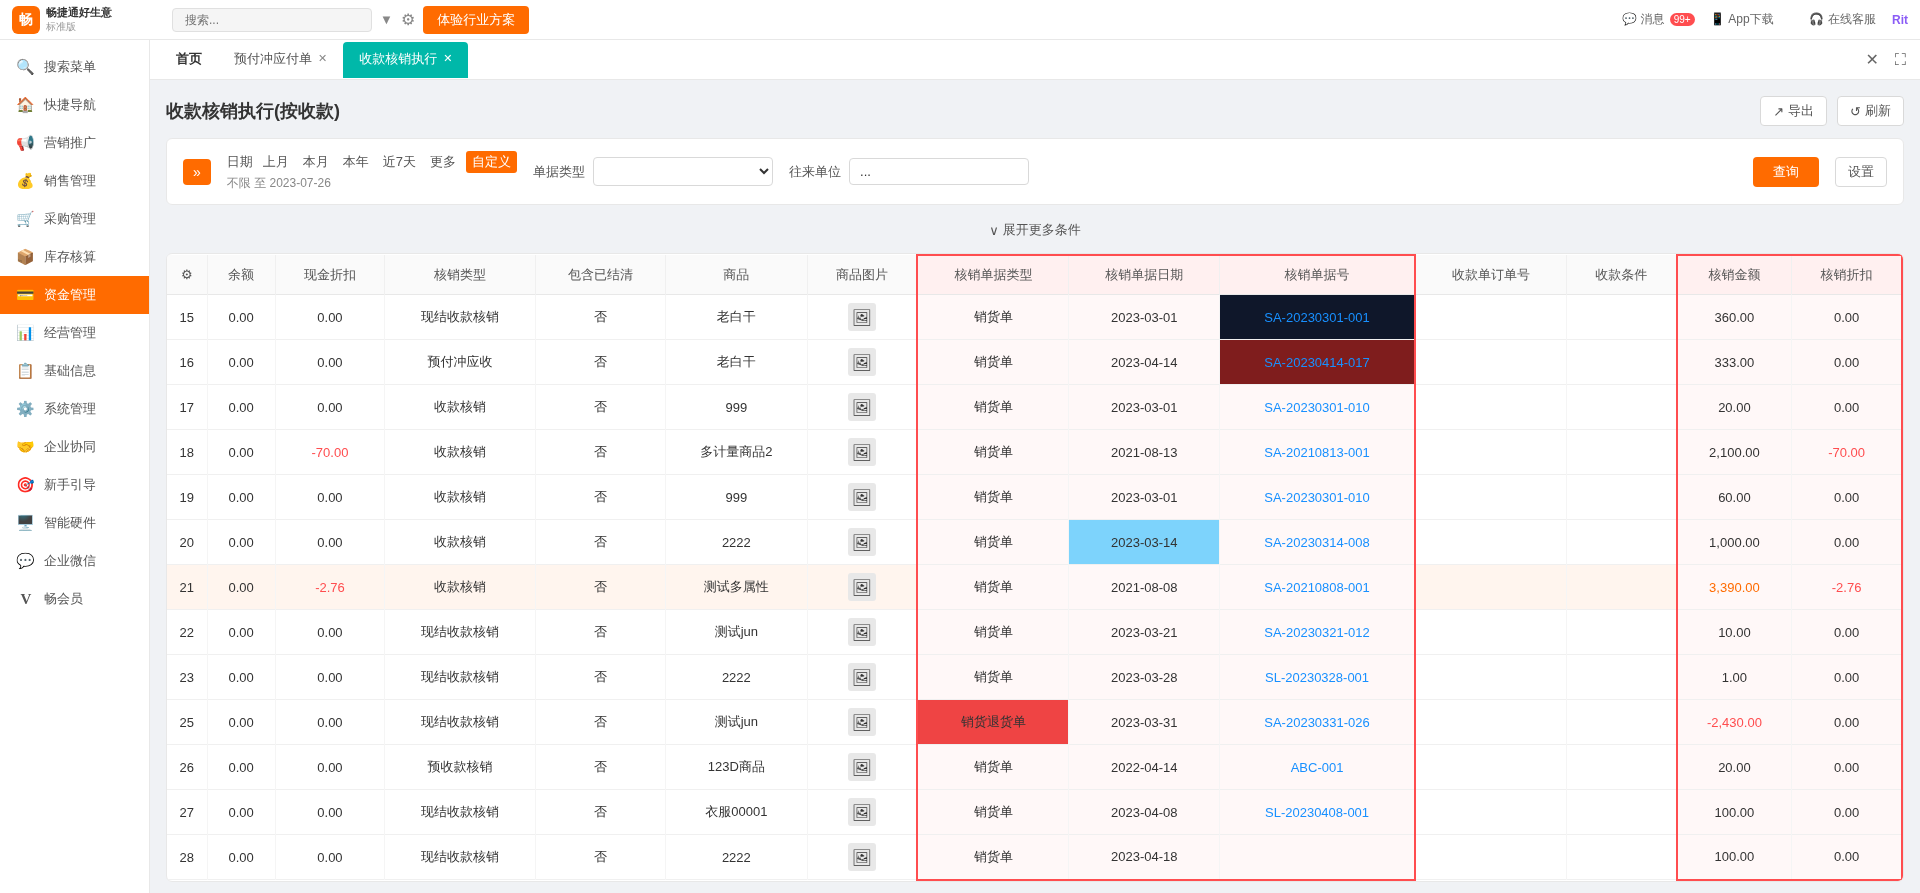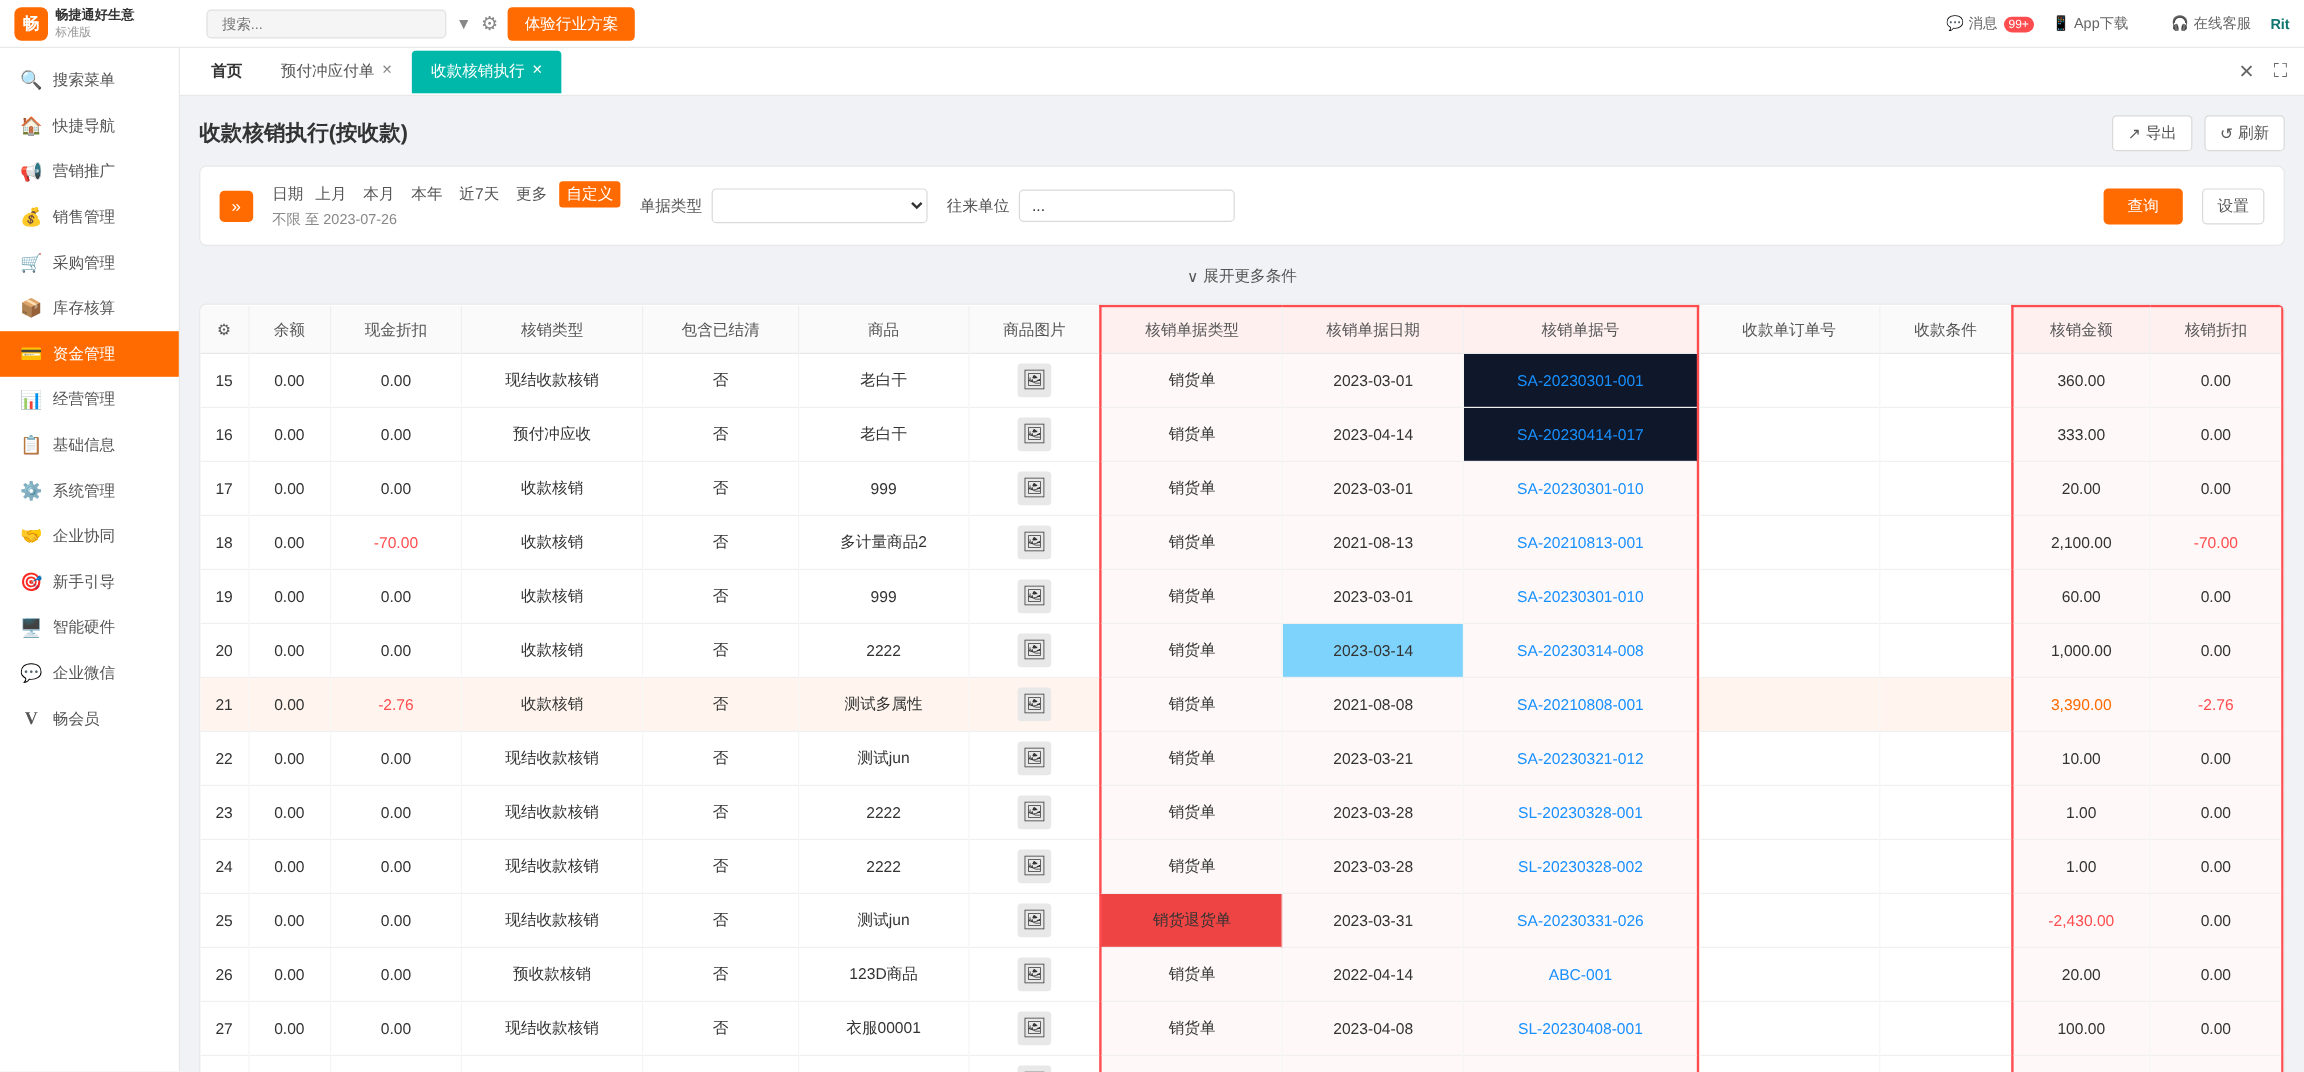--- a/index.html
+++ b/index.html
@@ -342,21 +342,21 @@
       <span class="badge">99+</span>
     </span>
     <span style="cursor:pointer;">
       <span>📱</span>
       <span>App下载</span>
     </span>
     <span style="cursor:pointer;margin-left:20px;">
       <span>🎧</span>
       <span>在线客服</span>
     </span>
-    <span style="cursor:pointer;color:#0f766e;font-weight:bold;">Rit</span>
+    <span style="cursor:pointer;color:#8b5cf6;font-weight:bold;">Rit</span>
   </div>
 </div>
 
 <div class="layout">
 
   <div class="sidebar">
     <div class="sidebar-item">
       <span class="icon">🔍</span>
       <span>搜索菜单</span>
     </div>
@@ -537,21 +537,21 @@
               <tr>
       <td>16</td>
       <td>0.00</td>
       <td style="">0.00</td>
       <td>预付冲应收</td>
       <td>否</td>
       <td>老白干</td>
       <td><div style="width:28px;height:28px;background:#e8e8e8;border-radius:3px;display:inline-flex;align-items:center;justify-content:center;font-size:16px;">🖼</div></td>
       <td style="background:#fff8f8;border-left:2px solid #ff4d4f;">销货单</td>
       <td style="background:#fff8f8;">2023-04-14</td>
-      <td style="background:#0f172a;border-right:2px solid #ff4d4f;"><a class="td-link">SA-20230414-017</a></td>
+      <td style="background:#7f1d1d;border-right:2px solid #ff4d4f;"><a class="td-link">SA-20230414-017</a></td>
       <td></td>
       <td></td>
       <td style="background:#fff8f8;border-left:2px solid #ff4d4f;">333.00</td>
       <td style="background:#fff8f8;border-right:2px solid #ff4d4f;">0.00</td>
     </tr>
               <tr>
       <td>17</td>
       <td>0.00</td>
       <td style="">0.00</td>
       <td>收款核销</td>
@@ -650,36 +650,20 @@
       <td>23</td>
       <td>0.00</td>
       <td style="">0.00</td>
       <td>现结收款核销</td>
       <td>否</td>
       <td>2222</td>
       <td><div style="width:28px;height:28px;background:#e8e8e8;border-radius:3px;display:inline-flex;align-items:center;justify-content:center;font-size:16px;">🖼</div></td>
       <td style="background:#fff8f8;border-left:2px solid #ff4d4f;">销货单</td>
       <td style="background:#fff8f8;">2023-03-28</td>
       <td style="background:#fff8f8;border-right:2px solid #ff4d4f;"><a class="td-link">SL-20230328-001</a></td>
-      <td></td>
-      <td></td>
-      <td style="background:#fff8f8;border-left:2px solid #ff4d4f;">1.00</td>
-      <td style="background:#fff8f8;border-right:2px solid #ff4d4f;">0.00</td>
-    </tr>
-              <tr>
-      <td>24</td>
-      <td>0.00</td>
-      <td style="">0.00</td>
-      <td>现结收款核销</td>
-      <td>否</td>
-      <td>2222</td>
-      <td><div style="width:28px;height:28px;background:#e8e8e8;border-radius:3px;display:inline-flex;align-items:center;justify-content:center;font-size:16px;">🖼</div></td>
-      <td style="background:#fff8f8;border-left:2px solid #ff4d4f;">销货单</td>
-      <td style="background:#fff8f8;">2023-03-28</td>
-      <td style="background:#fff8f8;border-right:2px solid #ff4d4f;"><a class="td-link">SL-20230328-002</a></td>
       <td></td>
       <td></td>
       <td style="background:#fff8f8;border-left:2px solid #ff4d4f;">1.00</td>
       <td style="background:#fff8f8;border-right:2px solid #ff4d4f;">0.00</td>
     </tr>
               <tr>
       <td>25</td>
       <td>0.00</td>
       <td style="">0.00</td>
       <td>现结收款核销</td>

